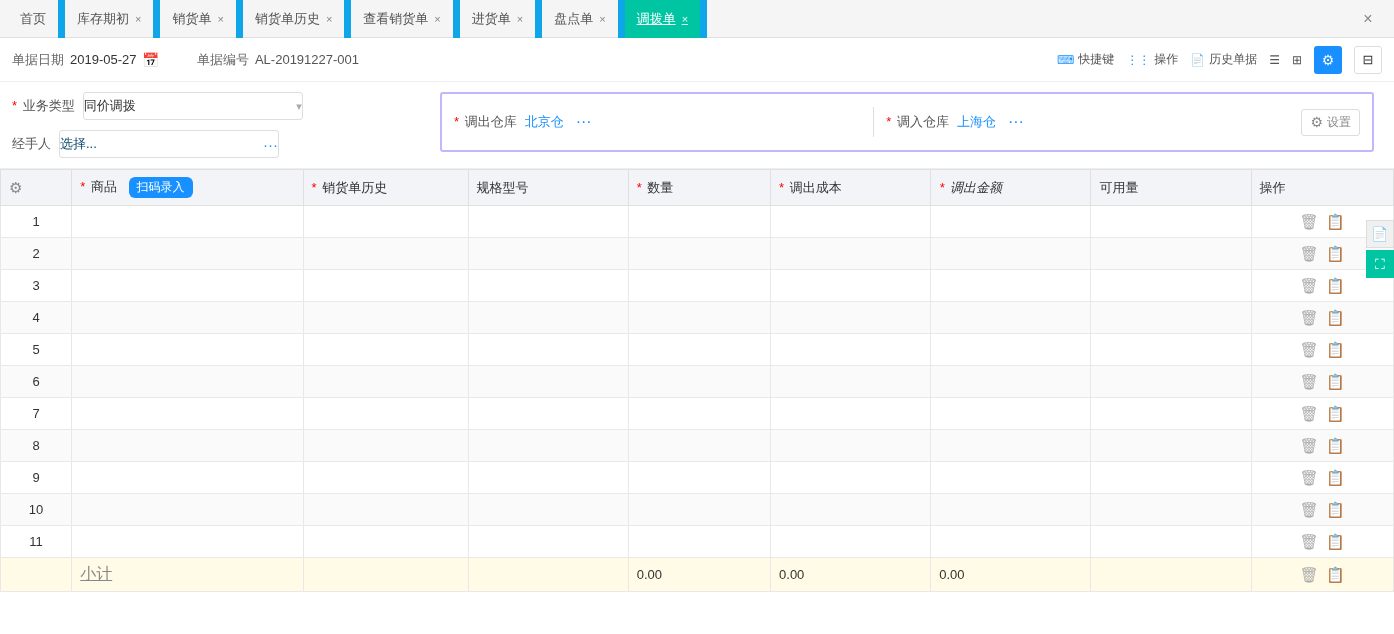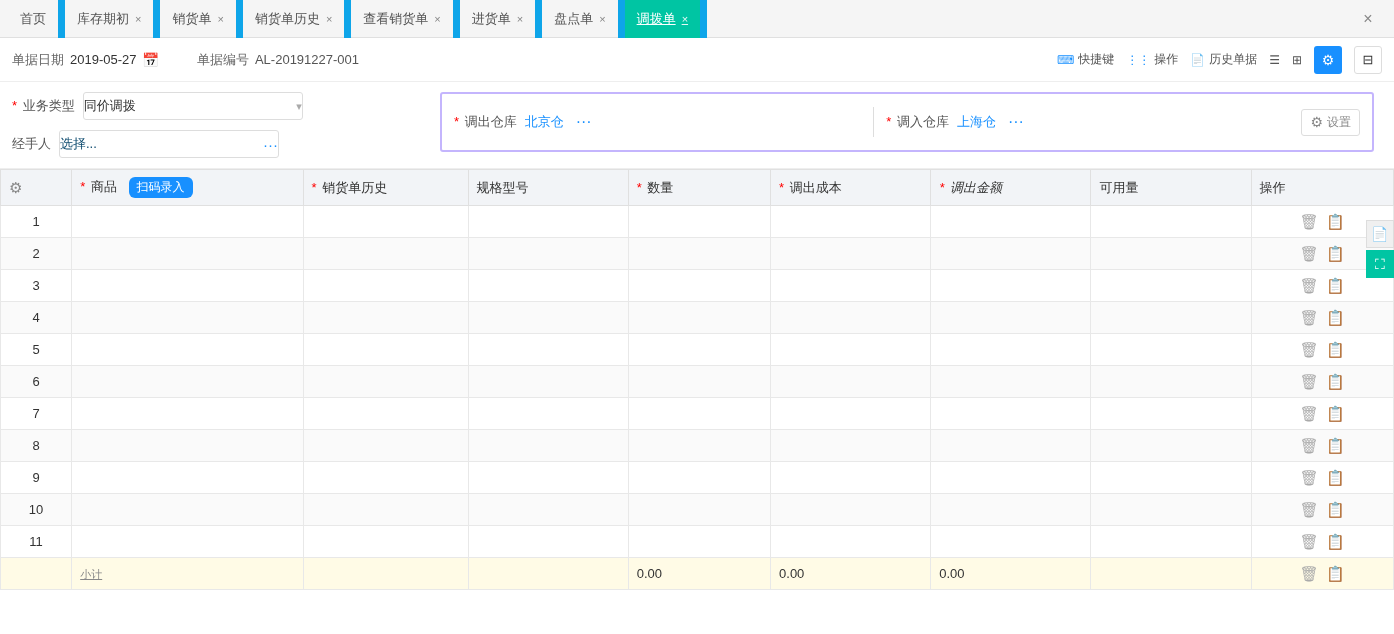--- a/index.html
+++ b/index.html
@@ -182,21 +182,21 @@
       display: flex; flex-direction: column; gap: 2px;
     }
     .side-btn {
       width: 28px; height: 28px;
       background: #f0f0f0; border: 1px solid #ddd;
       display: flex; align-items: center; justify-content: center;
       cursor: pointer; font-size: 14px; color: #666;
     }
     .side-btn.green { background: #00c5a3; color: #fff; border-color: #00c5a3; }
 
-    .subtotal-label { color: #888; font-size: 11px; text-decoration: underline; }
+    .subtotal-label { color: #888; font-size: 16px; text-decoration: underline; }
   </style>
 </head>
 <body>
 
 <div class="tab-bar">
   <div class="tab">
     <span>首页</span>
   </div>
   <div class="tab">
     <span>库存期初</span>

